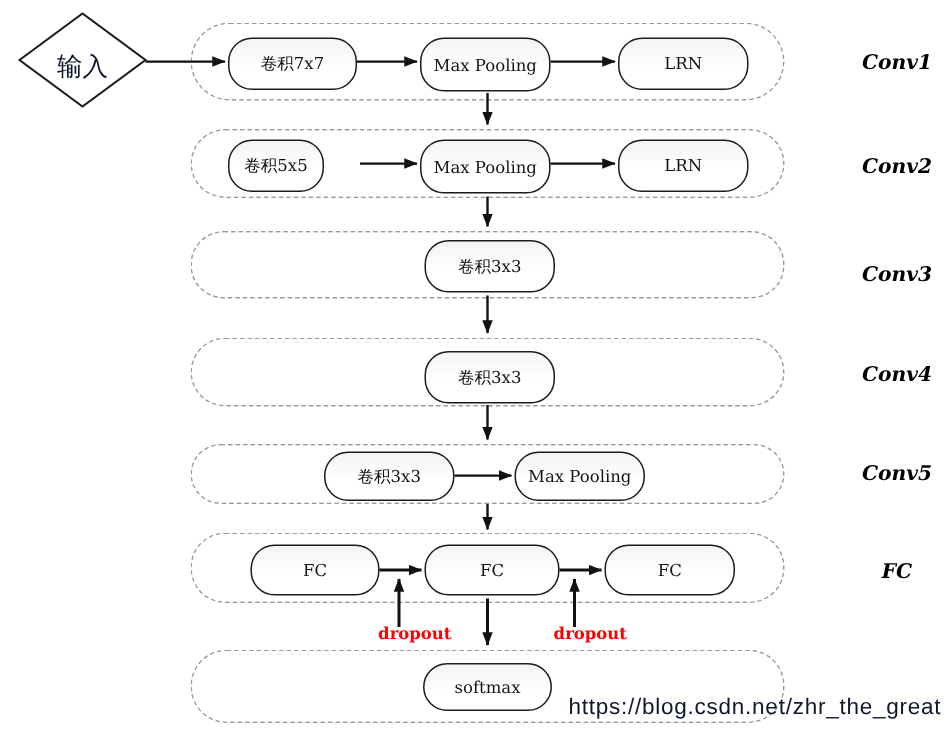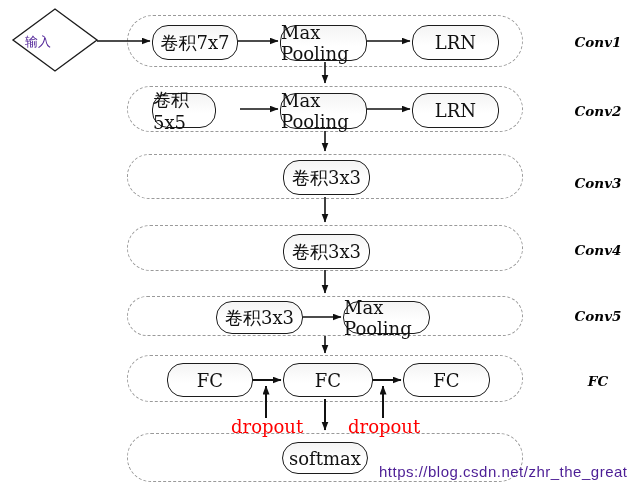--- a/index.html
+++ b/index.html
@@ -8,39 +8,39 @@
     font-family:"DejaVu Serif","Liberation Serif",serif;
   }
   .stage{
     position:absolute;left:127px;width:396px;
     border:1.5px dashed #9a9a9a;background:transparent;box-sizing:border-box;z-index:0;
   }
   .node{
     position:absolute;display:flex;align-items:center;justify-content:center;
     border:1.4px solid #1c1c1c;border-radius:16px;
     background:linear-gradient(180deg,#f4f4f4 0%,#ffffff 60%);
-    font-size:18px;color:#111;box-sizing:border-box;z-index:2;
+    font-size:11px;color:#111;box-sizing:border-box;z-index:2;
     font-family:"DejaVu Serif","Liberation Serif",serif;
   }
   .row-label{
     position:absolute;left:560px;width:76px;height:16px;text-align:center;
     font-weight:bold;font-style:italic;font-size:13.5px;color:#000;z-index:2;
     font-family:"DejaVu Serif","Liberation Serif",serif;
   }
   .dropout-label{
     position:absolute;width:70px;height:14px;text-align:right;
-    font-weight:normal;font-size:18px;color:#ff0000;z-index:2;
+    font-weight:bold;font-size:11px;color:#ff0000;z-index:2;
     font-family:"DejaVu Serif","Liberation Serif",serif;
   }
   .diamond-label{
-    position:absolute;left:25px;top:33px;width:60px;height:16px;
-    font-size:13px;color:#4c1d95;z-index:2;
+    position:absolute;left:25px;top:33px;width:60px;height:16px;text-align:center;
+    font-size:17px;color:#0f172a;z-index:2;
   }
   .watermark{
-    position:absolute;left:379px;top:463px;font-size:15px;color:#4c1d95;z-index:3;
+    position:absolute;left:379px;top:463px;font-size:15px;color:#0f172a;z-index:3;
     font-family:"Liberation Sans","DejaVu Sans",sans-serif;letter-spacing:0.5px;
   }
   svg#wires{position:absolute;left:0;top:0;z-index:1;}
 </style>
 </head>
 <body>
 
 <div id="canvas">
 
   <div class="stage" style="top:15px;height:52px;border-radius:26px"></div>

